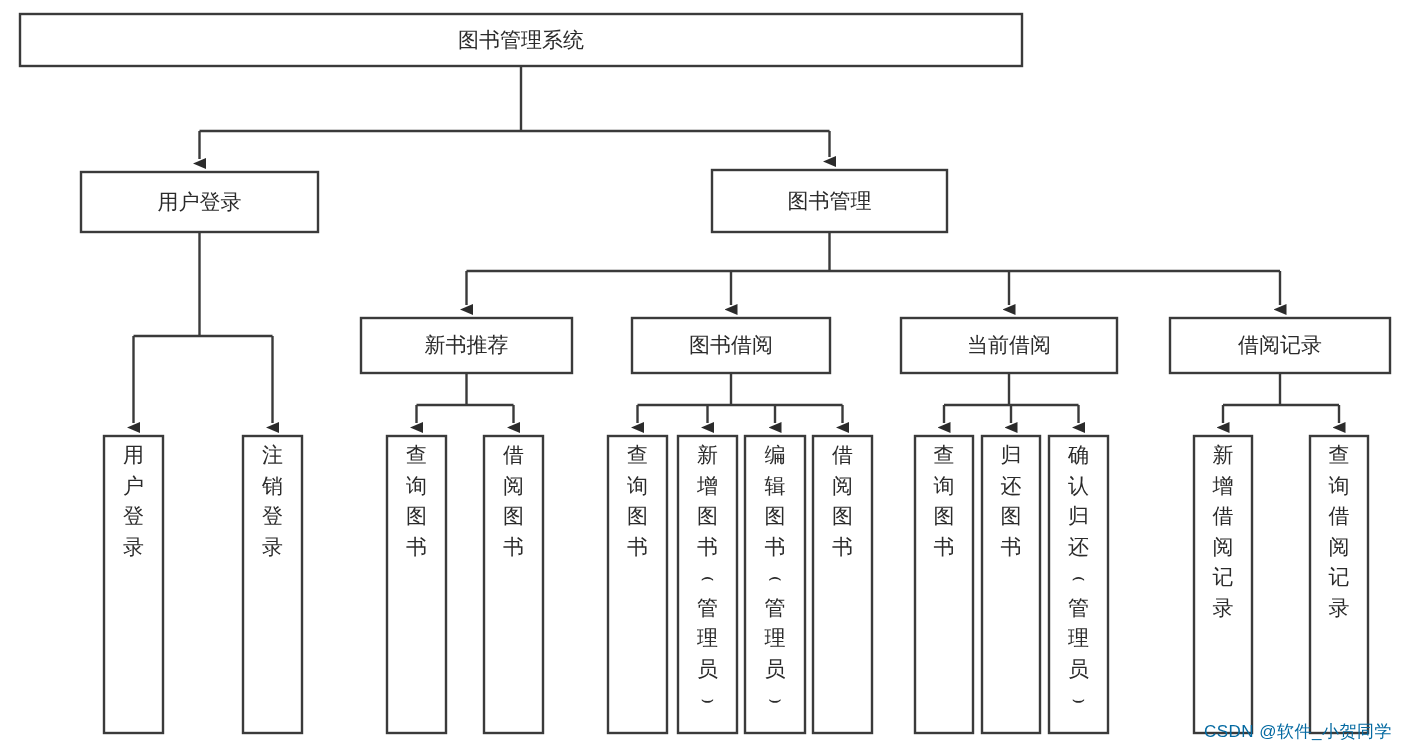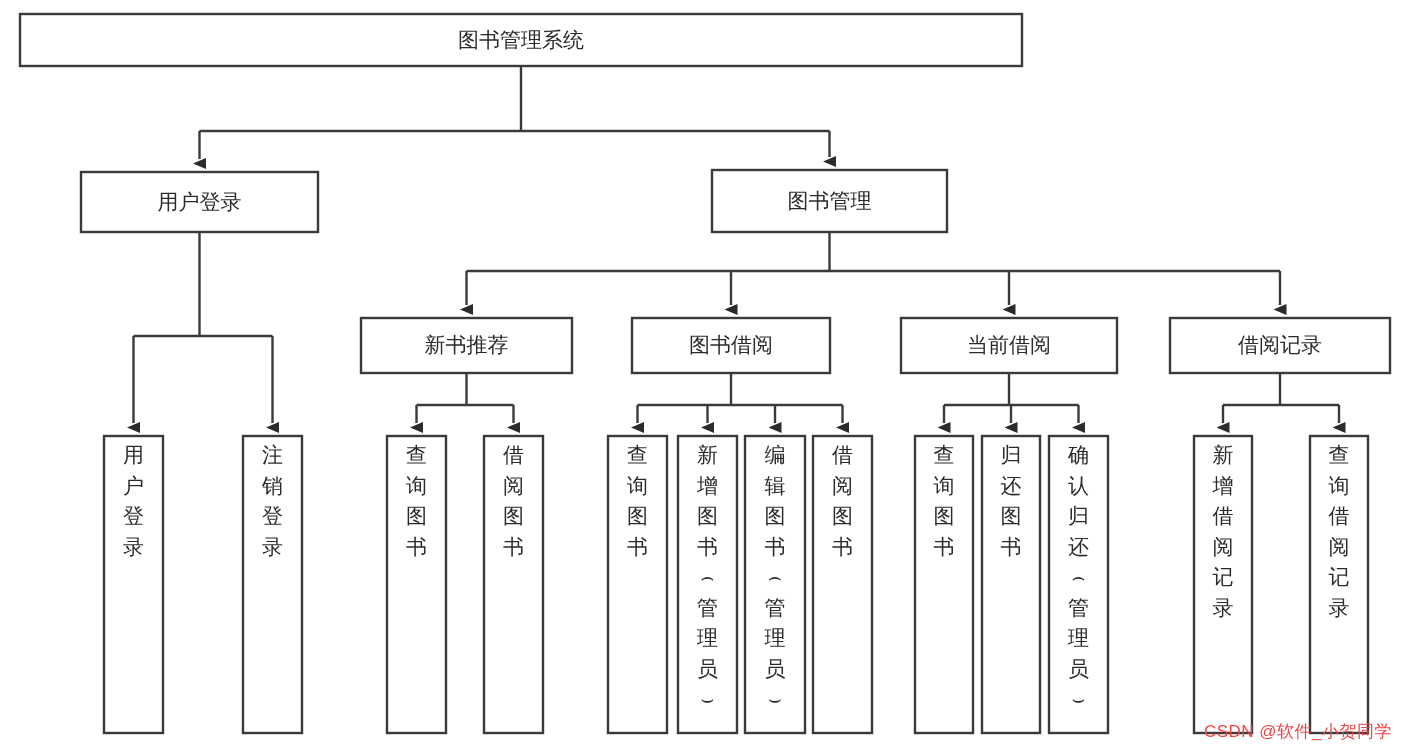--- a/index.html
+++ b/index.html
@@ -53,21 +53,21 @@
   .arrow-head {
     fill: #2b2b2b;
     stroke: none;
   }
   .watermark {
     position: absolute;
     right: 10px;
     bottom: 4px;
     font-family: "Liberation Sans", "DejaVu Sans", sans-serif;
     font-size: 17px;
-    color: #ef4444;
+    color: #0369a1;
     letter-spacing: 0.5px;
     white-space: nowrap;
     user-select: none;
   }
 </style>
 </head>
 <body>
 
 <div id="diagram-root">
 

